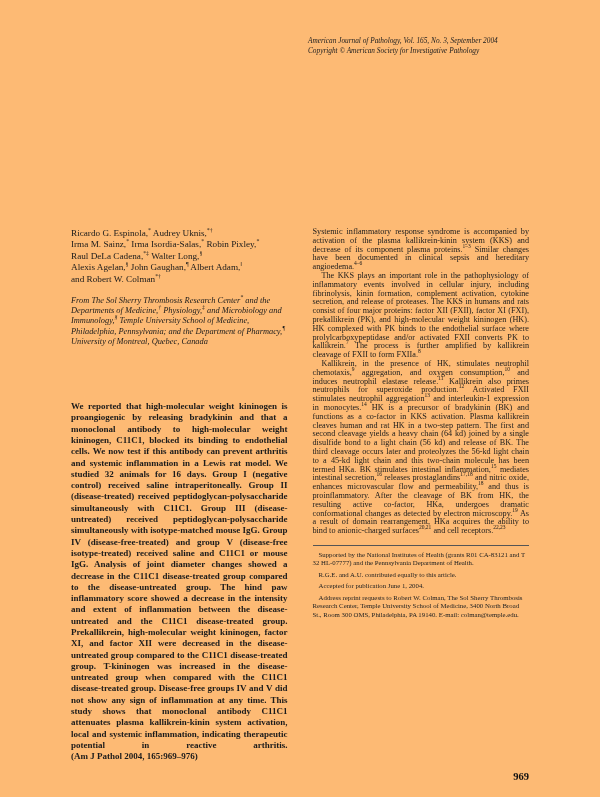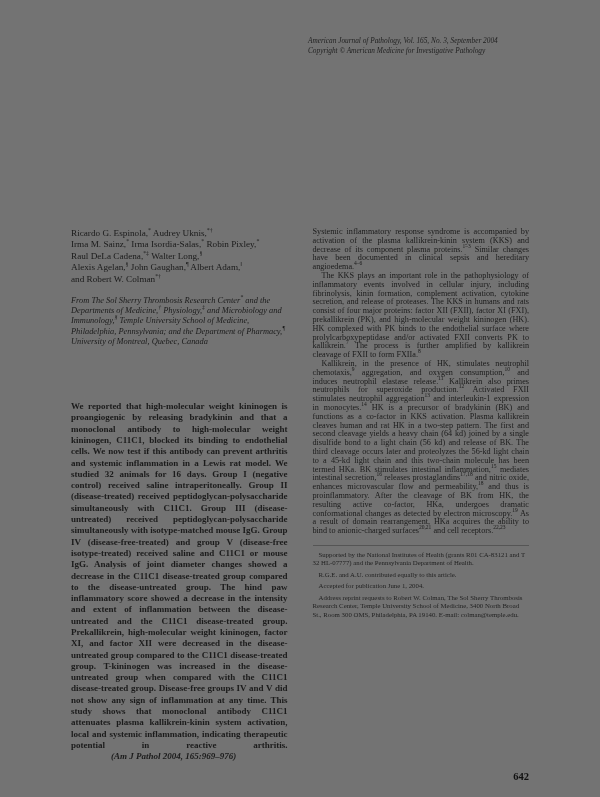--- a/index.html
+++ b/index.html
@@ -1,21 +1,21 @@
 <!DOCTYPE html>
 <html lang="en"><head>
 <meta charset="utf-8">
 <style>
   * { margin: 0; padding: 0; box-sizing: border-box; }
   html, body { background: #ffffff; }
   .page {
     position: relative;
     width: 600px;
     height: 797px;
-    background: #737373;
+    background: #fdba74;
     overflow: hidden;
     font-family: "Liberation Serif", serif;
     color: #1b1b1b;
   }
   .journal-info {
     position: absolute;
     left: 308px;
     top: 36px;
     font-style: italic;
     font-size: 7.3px;
@@ -54,21 +54,21 @@
     font-size: 8.4px;
     line-height: 10.2px;
   }
   .abstract {
     margin-top: 54px;
     font-weight: bold;
     font-size: 9px;
     line-height: 11.3px;
     text-align: justify;
   }
-  .abstract .citation { font-style: italic; white-space: nowrap; margin-left: 40px; }
+  .abstract .citation { white-space: nowrap; }
   .body-p {
     font-size: 8.2px;
     line-height: 8.8px;
     text-align: justify;
   }
   .body-p sup { font-size: 5.5px; }
   sup { line-height: 0; }
   .body-p.indent { text-indent: 9px; }
   .footnote {
     margin-top: 9px;
@@ -92,21 +92,21 @@
     color: #111111;
   }
 </style>
 </head>
 <body>
 
 <div class="page">
 
   <div class="journal-info">
     <div>American Journal of Pathology, Vol. 165, No. 3, September 2004</div>
-    <div>Copyright © American Medicine for Investigative Pathology</div>
+    <div>Copyright © American Society for Investigative Pathology</div>
   </div>
 
 
   <div class="columns">
 
     <div class="col">
       <p class="authors">Ricardo G. Espinola,<sup>*</sup> Audrey Uknis,<sup>*†</sup><br>Irma M. Sainz,<sup>*</sup> Irma Isordia-Salas,<sup>*</sup> Robin Pixley,<sup>*</sup><br>Raul DeLa Cadena,<sup>*‡</sup> Walter Long,<sup>§</sup><br>Alexis Agelan,<sup>§</sup> John Gaughan,<sup>¶</sup> Albert Adam,<sup>‖</sup><br>and Robert W. Colman<sup>*†</sup></p>
       <p class="affiliations">From The Sol Sherry Thrombosis Research Center<sup>*</sup> and the Departments of Medicine,<sup>†</sup> Physiology,<sup>‡</sup> and Microbiology and Immunology,<sup>§</sup> Temple University School of Medicine, Philadelphia, Pennsylvania; and the Department of Pharmacy,<sup>¶</sup> University of Montreal, Quebec, Canada</p>
       <p class="abstract">
         <span>We reported that high-molecular weight kininogen is proangiogenic by releasing bradykinin and that a monoclonal antibody to high-molecular weight kininogen, C11C1, blocked its binding to endothelial cells. We now test if this antibody can prevent arthritis and systemic inflammation in a Lewis rat model. We studied 32 animals for 16 days. Group I (negative control) received saline intraperitoneally. Group II (disease-treated) received peptidoglycan-polysaccharide simultaneously with C11C1. Group III (disease-untreated) received peptidoglycan-polysaccharide simultaneously with isotype-matched mouse IgG. Group IV (disease-free-treated) and group V (disease-free isotype-treated) received saline and C11C1 or mouse IgG. Analysis of joint diameter changes showed a decrease in the C11C1 disease-treated group compared to the disease-untreated group. The hind paw inflammatory score showed a decrease in the intensity and extent of inflammation between the disease-untreated and the C11C1 disease-treated group. Prekallikrein, high-molecular weight kininogen, factor XI, and factor XII were decreased in the disease-untreated group compared to the C11C1 disease-treated group. T-kininogen was increased in the disease-untreated group when compared with the C11C1 disease-treated group. Disease-free groups IV and V did not show any sign of inflammation at any time. This study shows that monoclonal antibody C11C1 attenuates plasma kallikrein-kinin system activation, local and systemic inflammation, indicating therapeutic potential in reactive arthritis.</span>
@@ -122,15 +122,15 @@
       <div class="footnote">
         <p>Supported by the National Institutes of Health (grants R01 CA-83121 and T 32 HL-07777) and the Pennsylvania Department of Health.</p>
         <p>R.G.E. and A.U. contributed equally to this article.</p>
         <p>Accepted for publication June 1, 2004.</p>
         <p>Address reprint requests to Robert W. Colman, The Sol Sherry Thrombosis Research Center, Temple University School of Medicine, 3400 North Broad St., Room 300 OMS, Philadelphia, PA 19140. E-mail: colman@temple.edu.</p>
       </div>
     </div>
 
   </div>
 
-  <div class="page-number">642</div>
+  <div class="page-number">969</div>
 
 </div>
 
 </body></html>

